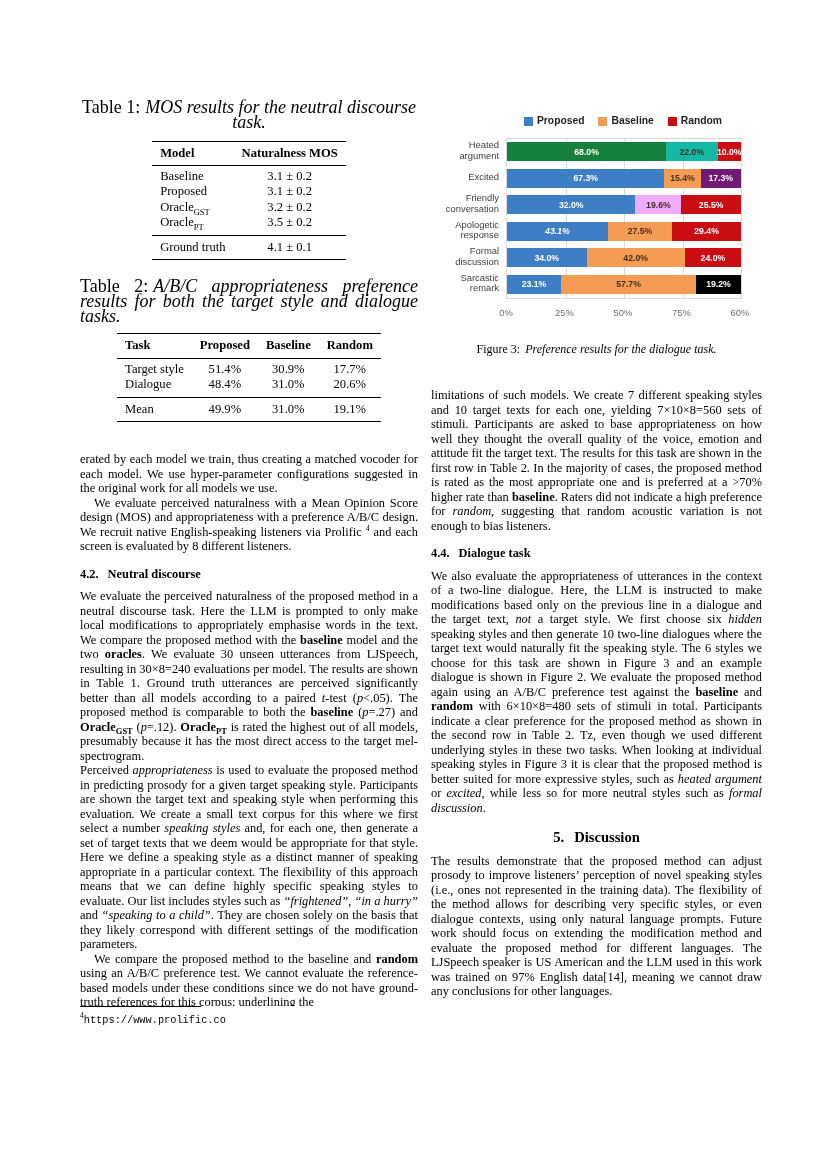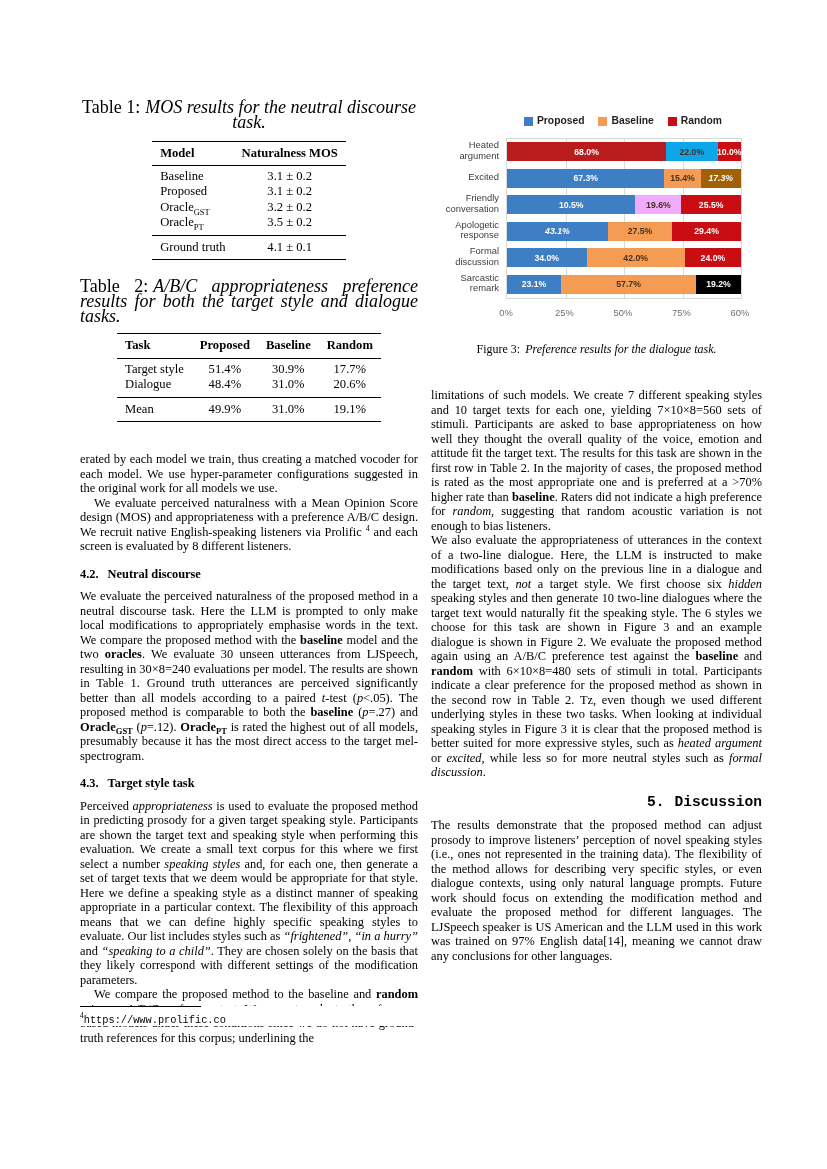--- a/index.html
+++ b/index.html
@@ -20,21 +20,21 @@
 
   
   .caption { font-size:18px; line-height:14.8px; }
   .t1cap { text-align:center; }
   .t2cap { margin-top:19px; text-align:justify; }
   .cap-prefix { margin-right:5px; }
 
   
   .h-sub { font-weight:bold; font-size:12.4px; margin:13px 0 8px 0; text-align:left; }
   .h-num { margin-right:9px; }
-  .section-h { text-align:right; font-weight:bold; font-size:14.6px; margin:15px 0 9px 0;font-family:Liberation Mono, monospace; }
+  .section-h { text-align:center; font-weight:bold; font-size:14.6px; margin:15px 0 9px 0; }
   .section-h .h-num { margin-right:10px; }
 
   
   .ptable { border-collapse:collapse; margin:10px auto 0 auto; font-size:12.6px;
             border-top:1.4px solid #000; border-bottom:1.4px solid #000; }
   .ptable th, .ptable td { padding:0 8px; line-height:15.4px; text-align:center; }
   .ptable th { font-weight:bold; padding-top:4px; padding-bottom:4px; }
   .ptable .al { text-align:left; }
   .ptable thead tr { border-bottom:0.8px solid #000; }
   .tb-main tr:first-child td { padding-top:3px; }
@@ -158,23 +158,20 @@
     </table>
 
     <p style="margin-top:30px;"><span>erated by each model we train, thus creating a matched vocoder for each model. We use hyper-parameter configurations suggested in the original work for all models we use.</span></p>
     <p class="indent"><span>We evaluate perceived naturalness with a Mean Opinion Score design (MOS) and appropriateness with a preference A/B/C design. We recruit native English-speaking listeners via Prolific </span><sup>4</sup><span> and each screen is evaluated by 8 different listeners.</span></p>
 
     <div class="h-sub">
       <span class="h-num">4.2.</span><span>Neutral discourse</span>
     </div>
     <p><span>We evaluate the perceived naturalness of the proposed method in a neutral discourse task. Here the LLM is prompted to only make local modifications to appropriately emphasise words in the text. We compare the proposed method with the </span><span class="b">baseline</span><span> model and the two </span><span class="b">oracles</span><span>. We evaluate 30 unseen utterances from LJSpeech, resulting in 30×8=240 evaluations per model. The results are shown in Table 1. Ground truth utterances are perceived significantly better than all models according to a paired </span><span class="i">t</span><span>-test (</span><span class="i">p</span><span>&lt;.05). The proposed method is comparable to both the </span><span class="b">baseline</span><span> (</span><span class="i">p</span><span>=.27) and </span><span class="b">Oracle</span><sub class="b">GST</sub><span> (</span><span class="i">p</span><span>=.12). </span><span class="b">Oracle</span><sub class="b">PT</sub><span> is rated the highest out of all models, presumably because it has the most direct access to the target mel-spectrogram.</span></p>
 
-    <div class="h-sub">
-      <span class="h-num">4.3.</span><span>Target style task</span>
-    </div>
     <p><span>Perceived </span><span class="i">appropriateness</span><span> is used to evaluate the proposed method in predicting prosody for a given target speaking style. Participants are shown the target text and speaking style when performing this evaluation. We create a small text corpus for this where we first select a number </span><span class="i">speaking styles</span><span> and, for each one, then generate a set of target texts that we deem would be appropriate for that style. Here we define a speaking style as a distinct manner of speaking appropriate in a particular context. The flexibility of this approach means that we can define highly specific speaking styles to evaluate. Our list includes styles such as </span><span class="i">“frightened”</span><span>, </span><span class="i">“in a hurry”</span><span> and </span><span class="i">“speaking to a child”</span><span>. They are chosen solely on the basis that they likely correspond with different settings of the modification parameters.</span></p>
     <p class="indent"><span>We compare the proposed method to the baseline and </span><span class="b">random</span><span> using an A/B/C preference test. We cannot evaluate the reference-based models under these conditions since we do not have ground-truth references for this corpus; underlining the</span></p>
   </div>
 
   <div class="col col-right">
 
     <figure class="figure">
       <div class="legend-wrap">
         <div class="chart-legend">
             <div class="legend-item">
@@ -200,48 +197,48 @@
             <div class="cat-label">Formal discussion</div>
             <div class="cat-label">Sarcastic remark</div>
           </div>
         <div class="chart-plot">
             <div class="gridline" style="left: 25%;"></div>
             <div class="gridline" style="left: 50%;"></div>
             <div class="gridline" style="left: 75%;"></div>
             <div class="chart-rows">
               <div class="chart-row-bar">
                 <div class="bar">
-                  <div class="seg" style="width: 68%; background: #b91c1c;">
+                  <div class="seg" style="width: 68%; background: #15803d;">
                     <span style="color: rgb(255, 255, 255);">68.0%</span>
                   </div>
-                  <div class="seg" style="width: 22%; background: #0ea5e9;">
+                  <div class="seg" style="width: 22%; background: #14b8a6;">
                     <span style="color: rgb(68, 48, 28);">22.0%</span>
                   </div>
                   <div class="seg" style="width: 10%; background: rgb(201, 13, 18);">
                     <span style="color: rgb(255, 255, 255);">10.0%</span>
                   </div>
                 </div>
               </div>
               <div class="chart-row-bar">
                 <div class="bar">
                   <div class="seg" style="width: 67.3%; background: rgb(62, 126, 196);">
                     <span style="color: rgb(255, 255, 255);">67.3%</span>
                   </div>
                   <div class="seg" style="width: 15.4%; background: rgb(244, 156, 84);">
                     <span style="color: rgb(68, 48, 28);">15.4%</span>
                   </div>
-                  <div class="seg" style="width: 17.3%; background: #a16207; font-style: italic;">
+                  <div class="seg" style="width: 17.3%; background: #701a75;">
                     <span style="color: rgb(255, 255, 255);">17.3%</span>
                   </div>
                 </div>
               </div>
               <div class="chart-row-bar">
                 <div class="bar">
                   <div class="seg" style="width: 54.9%; background: rgb(62, 126, 196);">
-                    <span style="color: rgb(255, 255, 255);">10.5%</span>
+                    <span style="color: rgb(255, 255, 255);">32.0%</span>
                   </div>
                   <div class="seg" style="width: 19.6%; background: #f0abfc;">
                     <span style="color: rgb(68, 48, 28);">19.6%</span>
                   </div>
                   <div class="seg" style="width: 25.5%; background: rgb(201, 13, 18);">
                     <span style="color: rgb(255, 255, 255);">25.5%</span>
                   </div>
                 </div>
               </div>
               <div class="chart-row-bar">
@@ -293,20 +290,23 @@
           <span class="tick" style="left: 75%;">75%</span>
           <span class="tick" style="left: 100%;">60%</span>
         </div>
       <figcaption class="fig-caption">
         <span class="cap-prefix">Figure 3:</span><span class="i">Preference results for the dialogue task.</span>
       </figcaption>
     </figure>
 
     <p style="margin-top:32px;"><span>limitations of such models. We create 7 different speaking styles and 10 target texts for each one, yielding 7×10×8=560 sets of stimuli. Participants are asked to base appropriateness on how well they thought the overall quality of the voice, emotion and attitude fit the target text. The results for this task are shown in the first row in Table 2. In the majority of cases, the proposed method is rated as the most appropriate one and is preferred at a &gt;70% higher rate than </span><span class="b">baseline</span><span>. Raters did not indicate a high preference for </span><span class="i">random</span><span>, suggesting that random acoustic variation is not enough to bias listeners.</span></p>
 
+    <div class="h-sub">
+      <span class="h-num">4.4.</span><span>Dialogue task</span>
+    </div>
     <p><span>We also evaluate the appropriateness of utterances in the context of a two-line dialogue. Here, the LLM is instructed to make modifications based only on the previous line in a dialogue and the target text, </span><span class="i">not</span><span> a target style. We first choose six </span><span class="i">hidden</span><span> speaking styles and then generate 10 two-line dialogues where the target text would naturally fit the speaking style. The 6 styles we choose for this task are shown in Figure 3 and an example dialogue is shown in Figure 2. We evaluate the proposed method again using an A/B/C preference test against the </span><span class="b">baseline</span><span> and </span><span class="b">random</span><span> with 6×10×8=480 sets of stimuli in total. Participants indicate a clear preference for the proposed method as shown in the second row in Table 2. Tz, even though we used different underlying styles in these two tasks. When looking at individual speaking styles in Figure 3 it is clear that the proposed method is better suited for more expressive styles, such as </span><span class="i">heated argument</span><span> or </span><span class="i">excited</span><span>, while less so for more neutral styles such as </span><span class="i">formal discussion</span><span>.</span></p>
 
     <div class="section-h">
       <span class="h-num">5.</span><span>Discussion</span>
     </div>
     <p><span>The results demonstrate that the proposed method can adjust prosody to improve listeners’ perception of novel speaking styles (i.e., ones not represented in the training data). The flexibility of the method allows for describing very specific styles, or even dialogue contexts, using only natural language prompts. Future work should focus on extending the modification method and evaluate the proposed method for different languages. The LJSpeech speaker is US American and the LLM used in this work was trained on 97% English data[14], meaning we cannot draw any conclusions for other languages.</span></p>
   </div>
 
   <div class="footnote-block">
     <div class="footnote-rule"></div>

